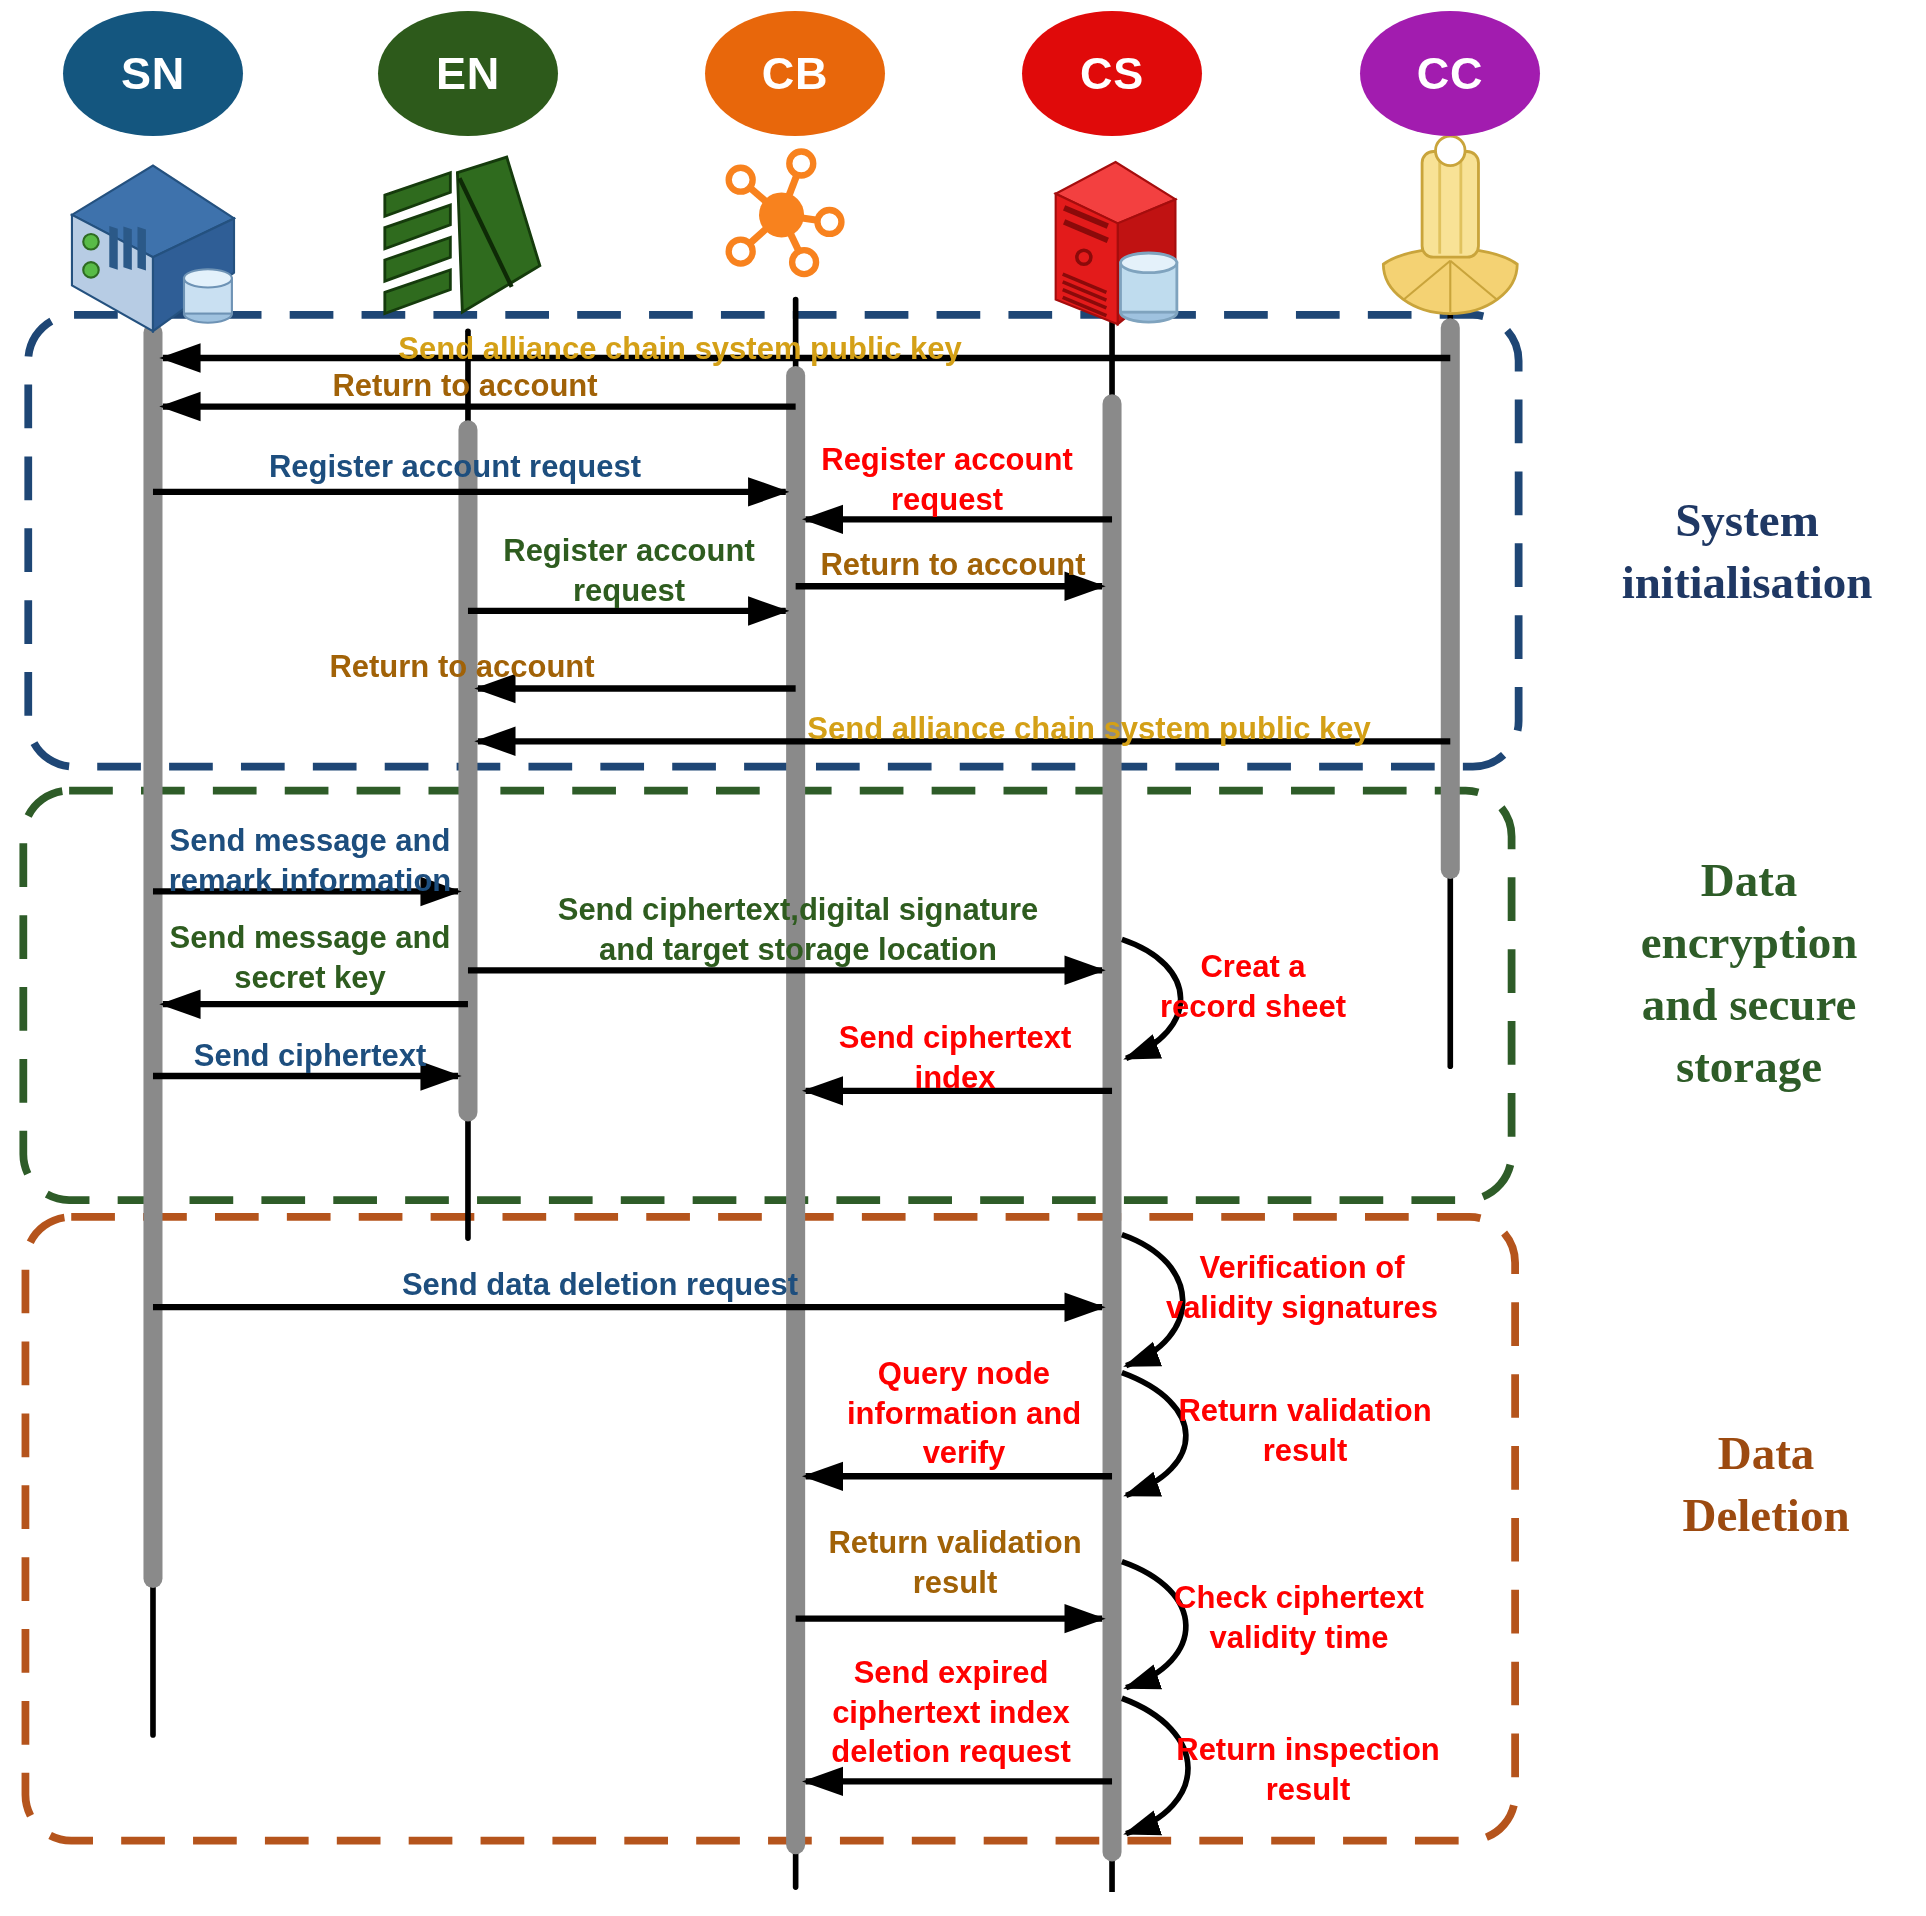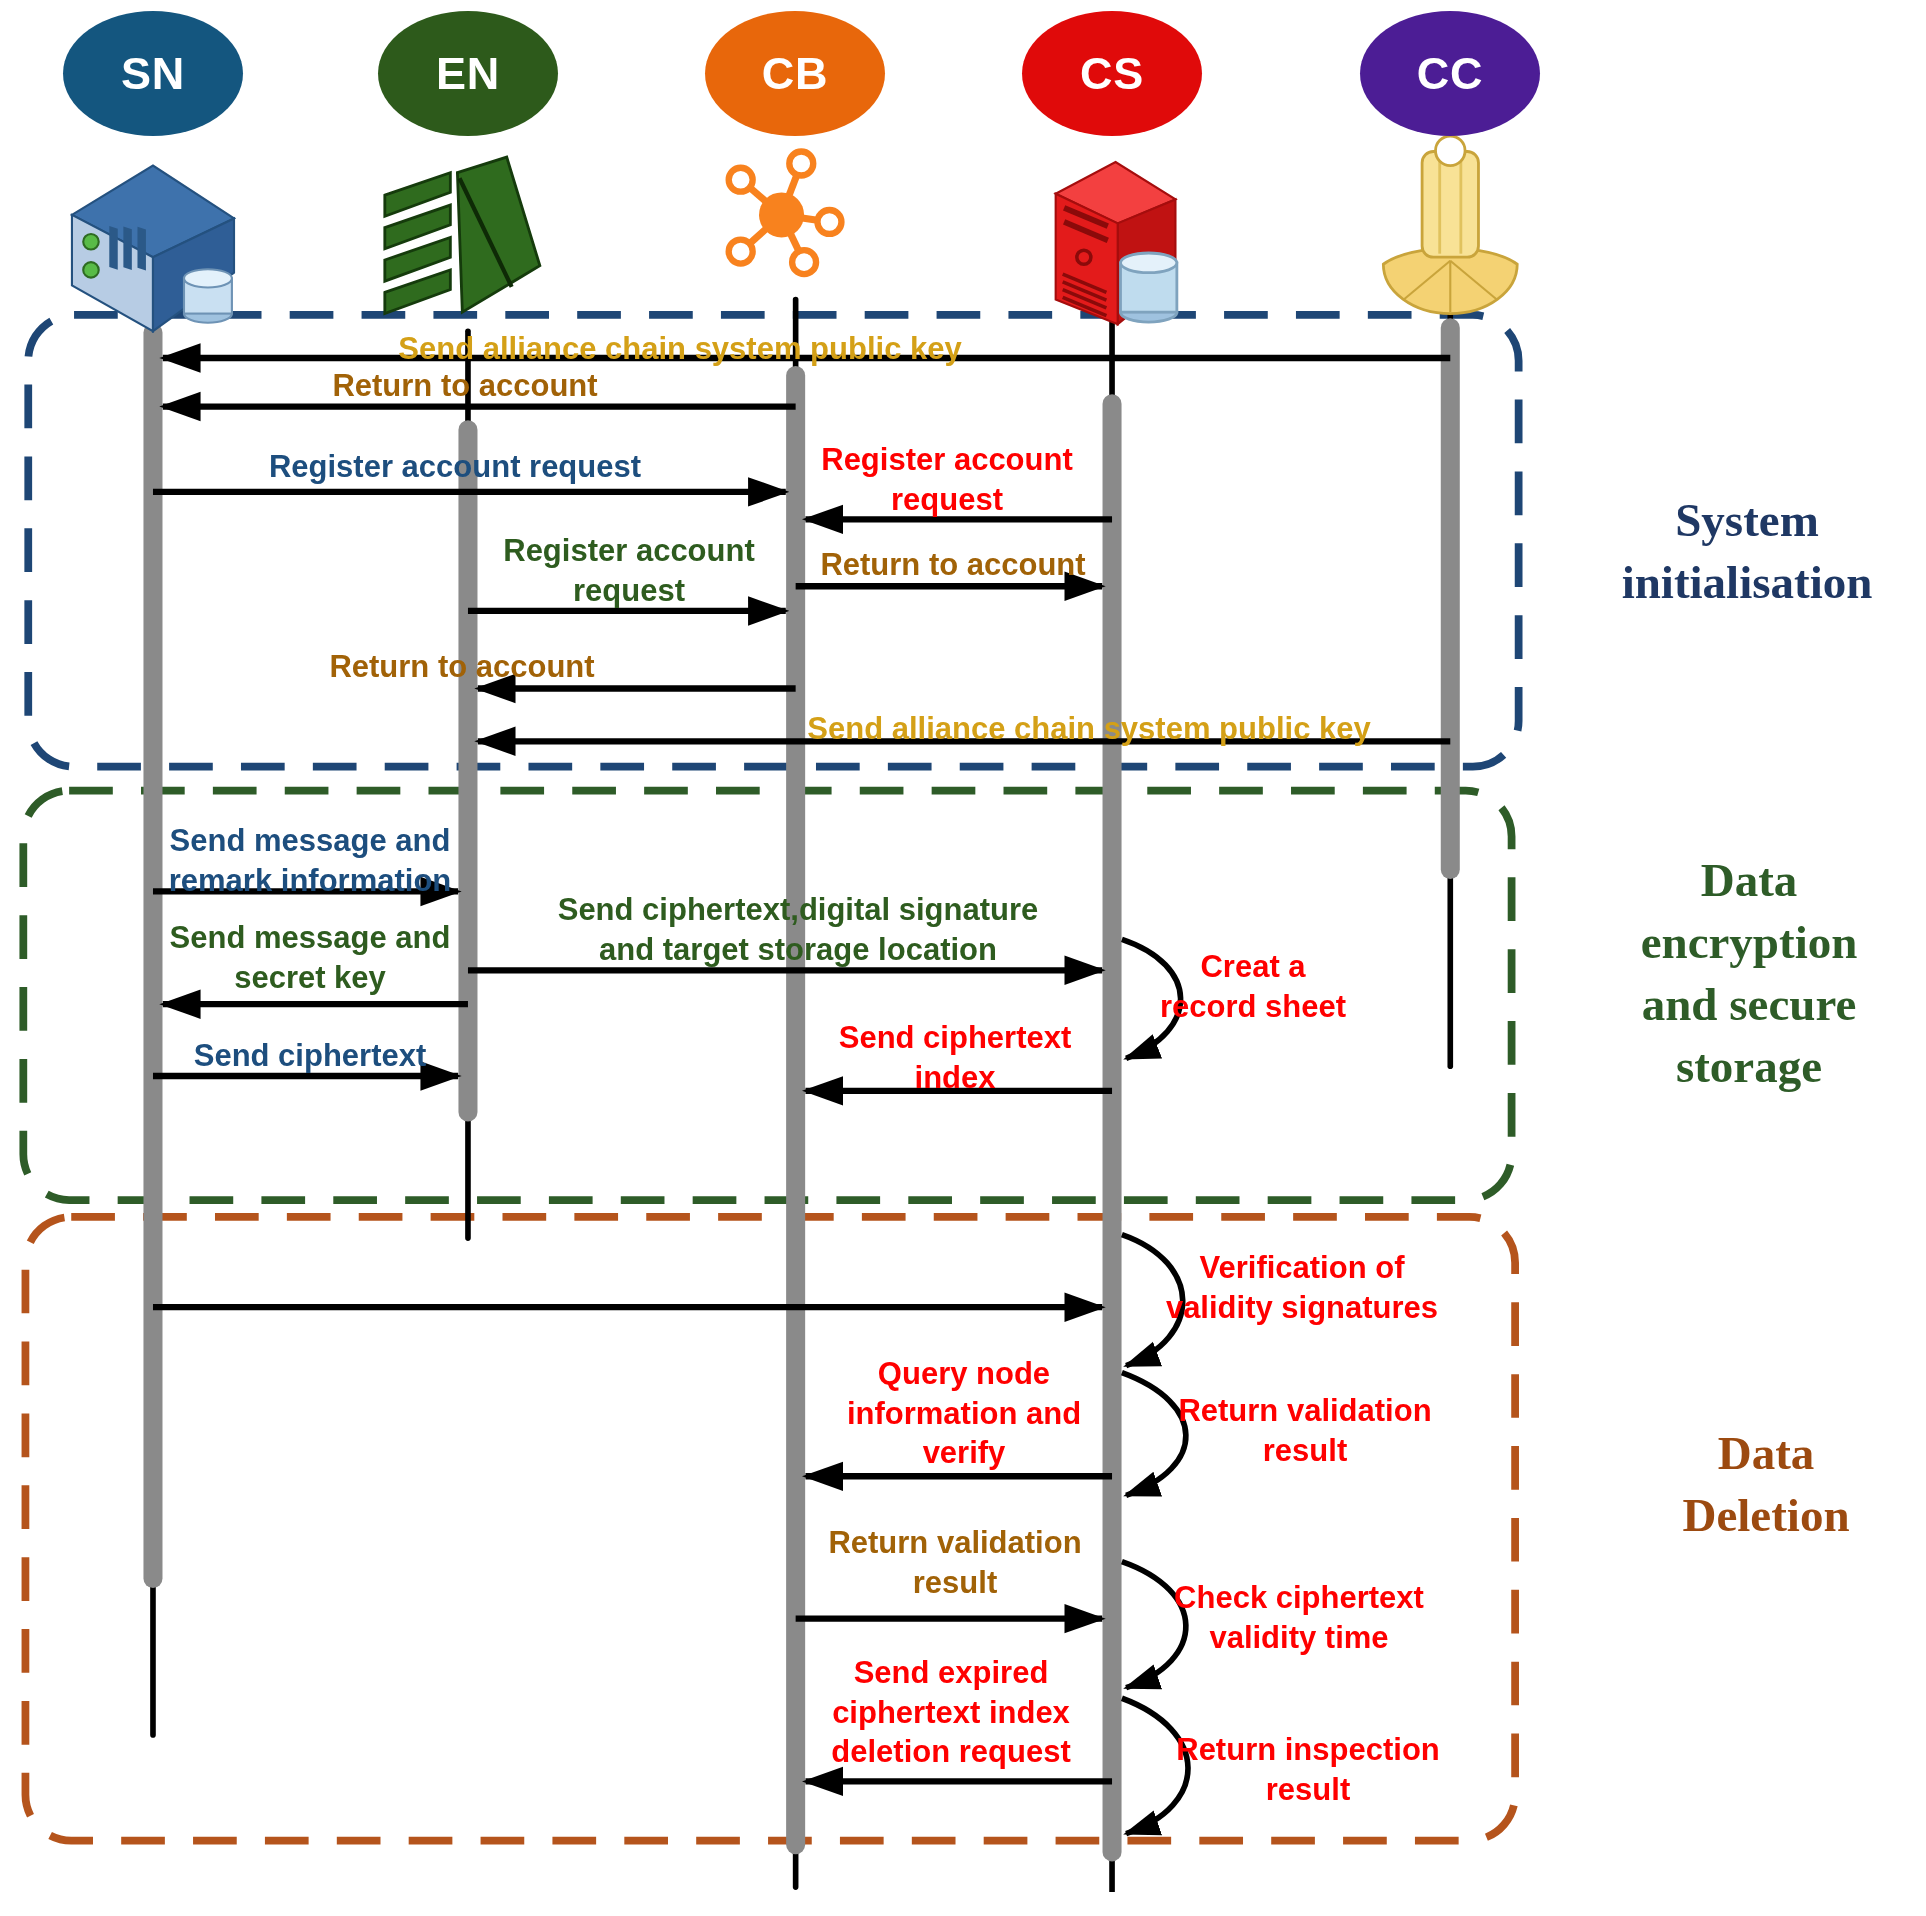--- a/index.html
+++ b/index.html
@@ -166,21 +166,21 @@
       <line x1="-15" y1="-108" x2="-15" y2="30" stroke="#E0C25E" stroke-width="4"></line>
       <line x1="15" y1="-108" x2="15" y2="30" stroke="#E0C25E" stroke-width="4"></line>
       <circle cx="0" cy="-116" r="21" fill="#fff" stroke="#C9A43B" stroke-width="4"></circle>
     </g>
   </svg>
 
   <div class="actor-ellipse" style="left:63px;top:11.3px;background:#14567F">SN</div>
   <div class="actor-ellipse" style="left:378px;top:11.3px;background:#2D5A1B">EN</div>
   <div class="actor-ellipse" style="left:705px;top:11.3px;background:#E8670B">CB</div>
   <div class="actor-ellipse" style="left:1022px;top:11.3px;background:#E00A0A">CS</div>
-  <div class="actor-ellipse" style="left:1360px;top:11.3px;background:#4c1d95">CC</div>
+  <div class="actor-ellipse" style="left:1360px;top:11.3px;background:#a21caf">CC</div>
 
   <div class="msg c-gold" style="left:680px;top:337px">Send alliance chain system public key</div>
   <div class="msg c-orange" style="left:465px;top:386px">Return to account</div>
   <div class="msg c-navy" style="left:455px;top:467px">Register account request</div>
   <div class="msg c-red" style="left:947px;top:480px">Register account
 request</div>
   <div class="msg c-orange" style="left:953px;top:565px">Return to account</div>
   <div class="msg c-green" style="left:629px;top:571px">Register account
 request</div>
   <div class="msg c-orange" style="left:462px;top:667px">Return to account</div>
@@ -189,20 +189,21 @@
 remark information</div>
   <div class="msg c-green" style="left:798px;top:930px">Send ciphertext,digital signature
 and target storage location</div>
   <div class="msg c-green" style="left:310px;top:958px">Send message and
 secret key</div>
   <div class="msg c-navy" style="left:310px;top:1056px">Send ciphertext</div>
   <div class="msg c-red" style="left:955px;top:1058px">Send ciphertext
 index</div>
   <div class="msg c-red" style="left:1253px;top:987px">Creat a
 record sheet</div>
+  <div class="msg c-navy" style="left:600px;top:1285px">Send data deletion request</div>
   <div class="msg c-red" style="left:1302px;top:1288px">Verification of
 validity signatures</div>
   <div class="msg c-red" style="left:964px;top:1414px">Query node
 information and
 verify</div>
   <div class="msg c-red" style="left:1305px;top:1431px">Return validation
 result</div>
   <div class="msg c-orange" style="left:955px;top:1563px">Return validation
 result</div>
   <div class="msg c-red" style="left:1299px;top:1618px">Check ciphertext

